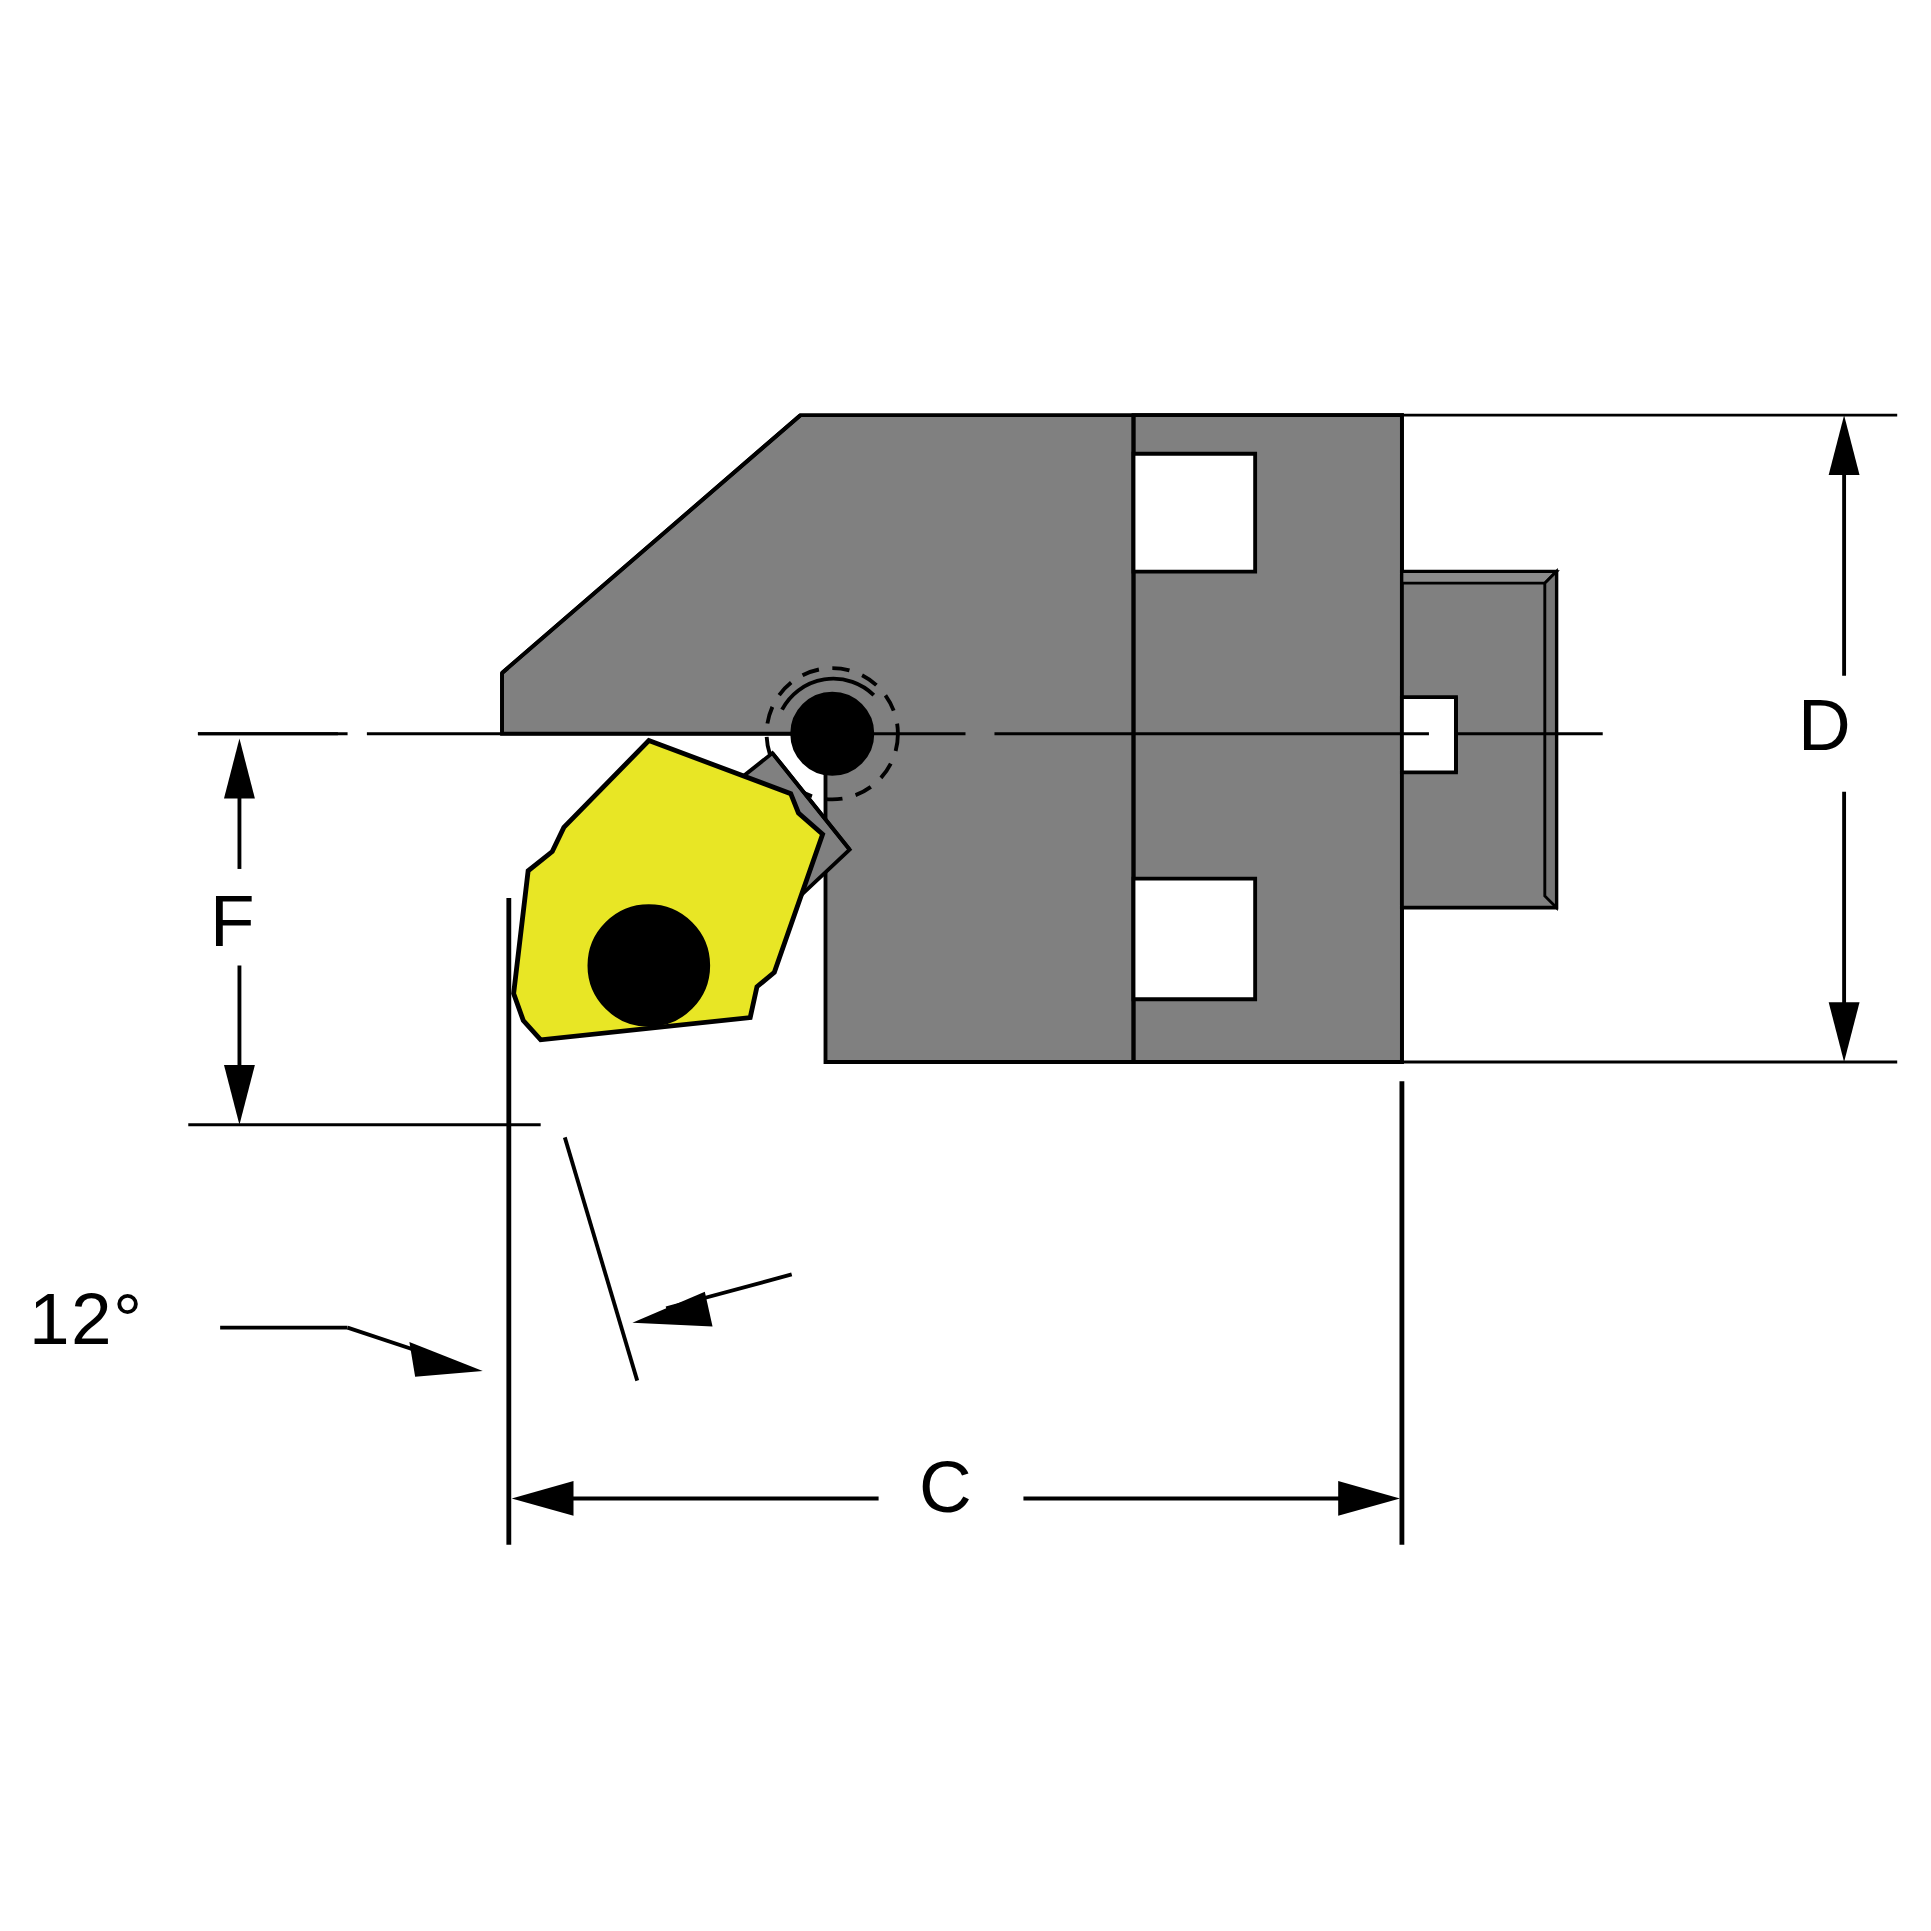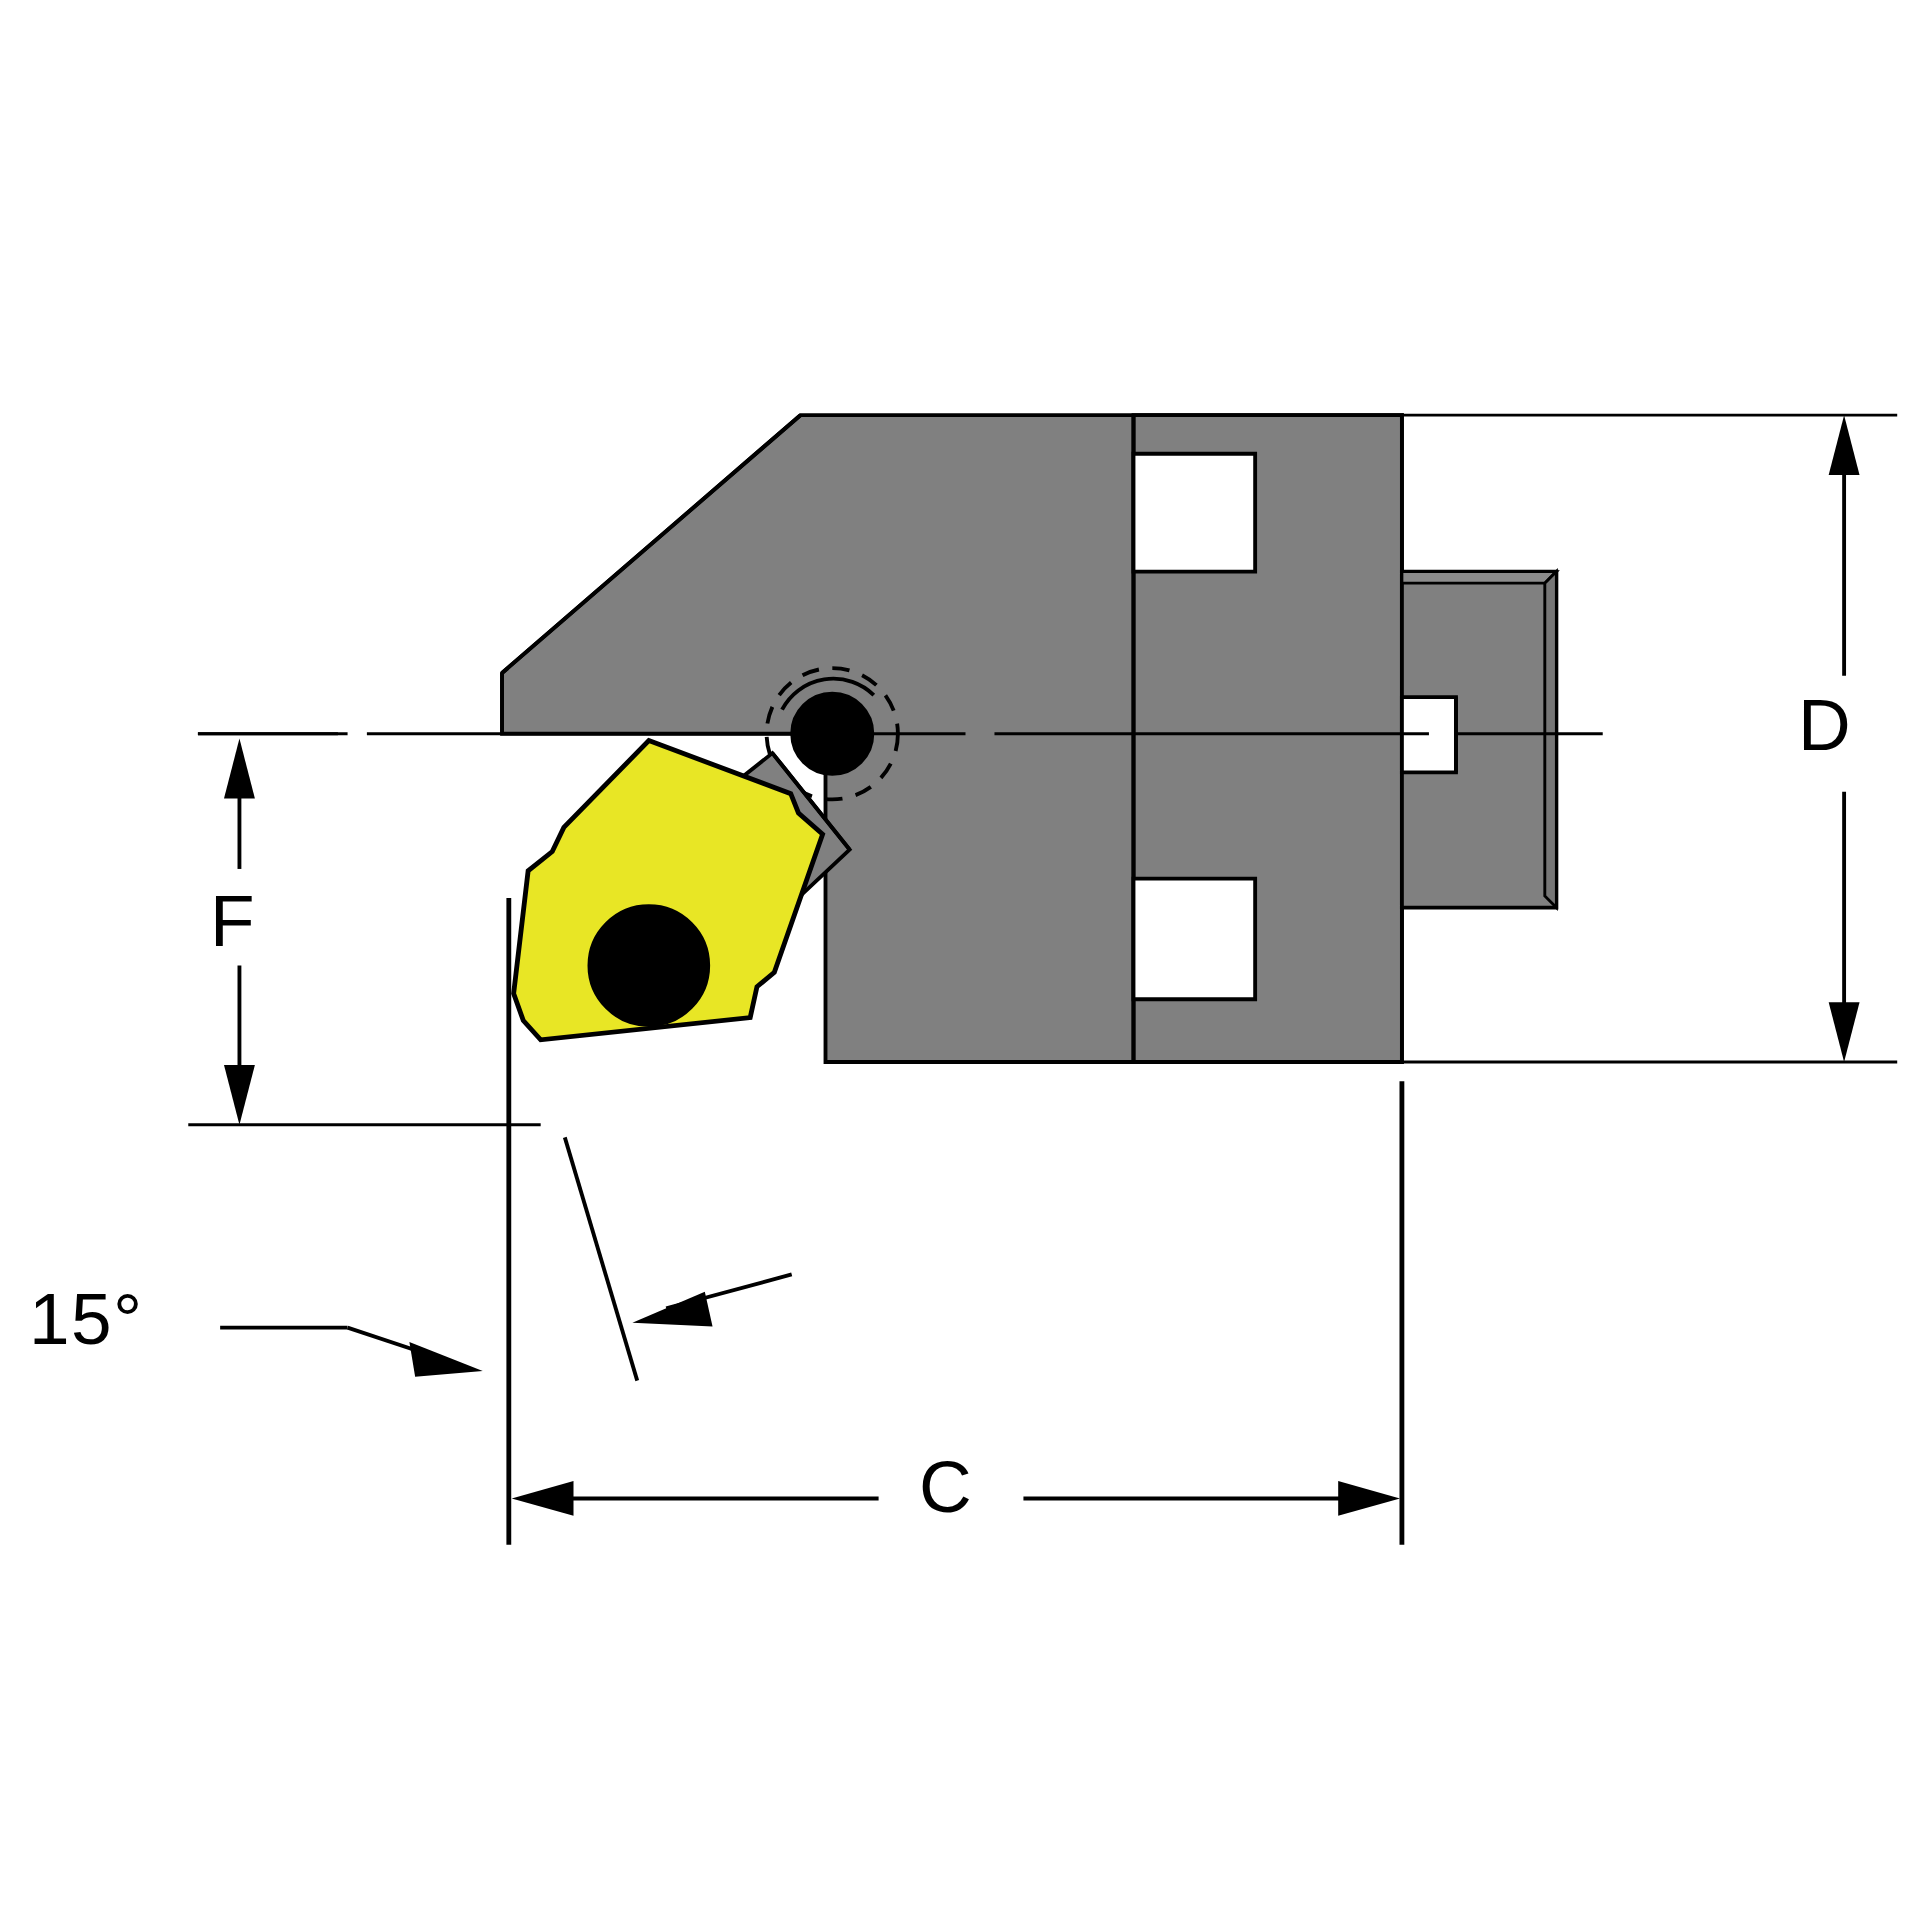--- a/index.html
+++ b/index.html
@@ -148,16 +148,16 @@
     </g>
 
   </svg>
 
   <div class="dim-label" id="label-D">D</div>
 
   <div class="dim-label" id="label-F">F</div>
 
   <div class="dim-label" id="label-C">C</div>
 
-  <div class="dim-label" id="label-angle">15°</div>
+  <div class="dim-label" id="label-angle">12°</div>
 
 </div>
 
 
 </body></html>

